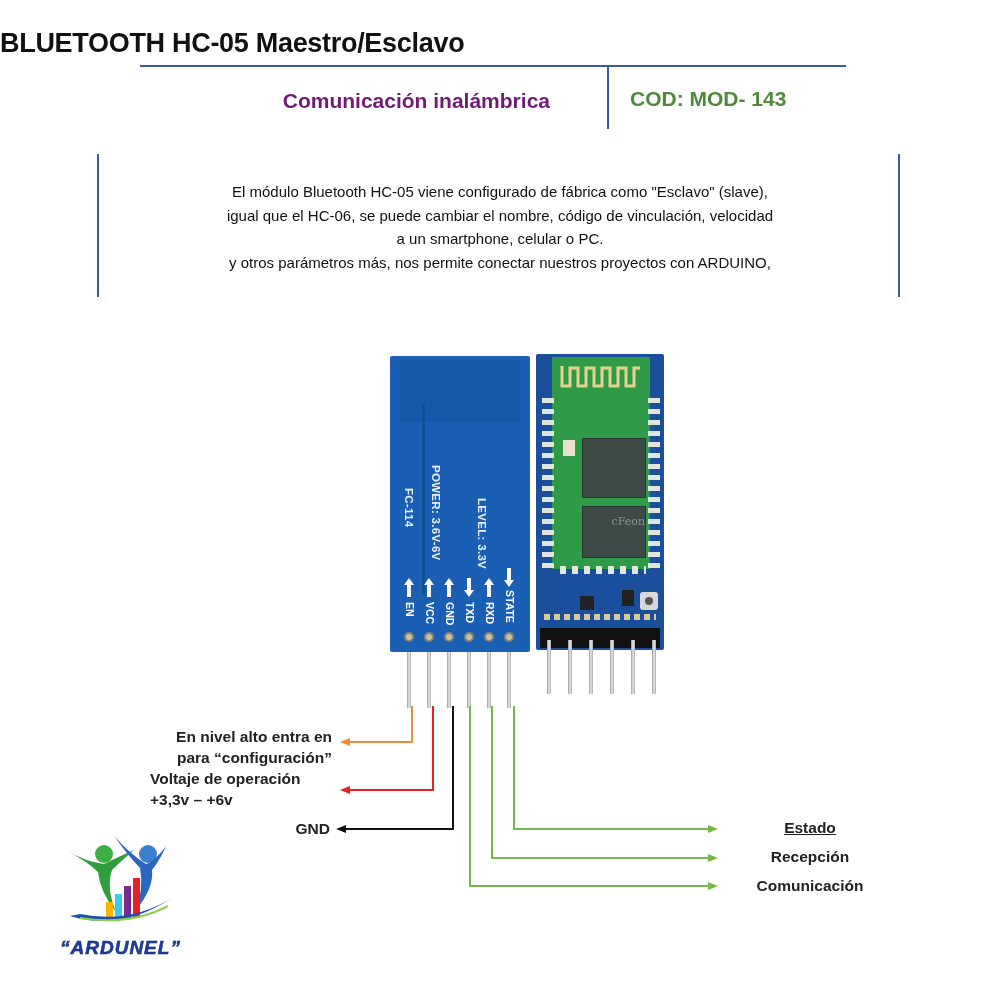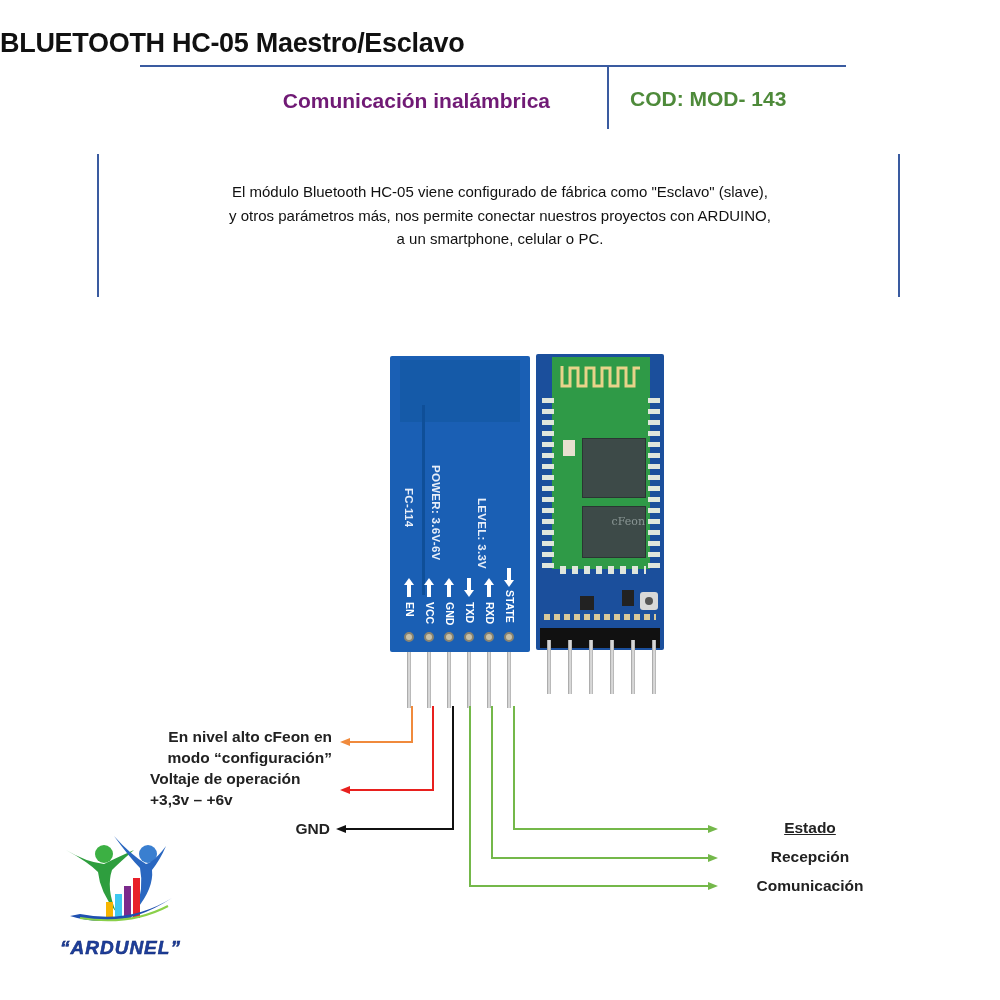--- a/index.html
+++ b/index.html
@@ -43,22 +43,23 @@
 <div class="abs title">BLUETOOTH HC-05 Maestro/Esclavo</div>
 <div class="abs hrule"></div>
 <div class="abs vrule"></div>
 <div class="abs subtitle">Comunicación inalámbrica</div>
 <div class="abs code">COD: MOD- 143</div>
 
 <div class="abs desc-border-l"></div>
 <div class="abs desc-border-r"></div>
 <div class="abs desc">
   <div>El módulo Bluetooth HC-05 viene configurado de fábrica como "Esclavo" (slave),</div>
+  <div>igual que el HC-06, se puede cambiar el nombre, código de vinculación, velocidad</div>
+  <div>a un smartphone, celular o PC.</div>
   <div>y otros parámetros más, nos permite conectar nuestros proyectos con ARDUINO,</div>
-  <div>a un smartphone, celular o PC.</div>
 </div>
 
 <div>
   <div class="abs mod-back"></div>
   <div class="abs mod-back-top"></div>
   <div class="abs mod-back-trace"></div>
   <div class="abs vtext" style="left:403px; top:488px;">FC-114</div>
   <div class="abs vtext" style="left:430px; top:465px;">POWER: 3.6V-6V</div>
   <div class="abs vtext" style="left:476px; top:498px;">LEVEL: 3.3V</div>
 
@@ -157,22 +158,22 @@
   <polygon points="718,829 708,825 708,833" fill="#74b84a"></polygon>
 
   <polyline points="492,706 492,858 710,858" fill="none" stroke="#74b84a" stroke-width="2"></polyline>
   <polygon points="718,858 708,854 708,862" fill="#74b84a"></polygon>
 
   <polyline points="470,706 470,886 710,886" fill="none" stroke="#74b84a" stroke-width="2"></polyline>
   <polygon points="718,886 708,882 708,890" fill="#74b84a"></polygon>
 </svg>
 
 <div class="abs lbl" style="left:150px; width:182px; top:726px; text-align:right; line-height:21px;">
-  <div>En nivel alto cFeon en</div>
-  <div>modo “configuración”</div>
+  <div>En nivel alto entra en</div>
+  <div>para “configuración”</div>
 </div>
 <div class="abs lbl" style="left:150px; width:182px; top:768px; text-align:left; line-height:21px;">
   <div>Voltaje de operación</div>
   <div style="padding-right:26px;">+3,3v – +6v</div>
 </div>
 <div class="abs lbl" style="left:260px; width:70px; top:820px; text-align:right;">GND</div>
 <div class="abs lbl" style="left:740px; width:140px; top:819px; text-align:center;text-decoration:underline;">Estado</div>
 <div class="abs lbl" style="left:740px; width:140px; top:848px; text-align:center;">Recepción</div>
 <div class="abs lbl" style="left:740px; width:140px; top:877px; text-align:center;">Comunicación</div>
 

